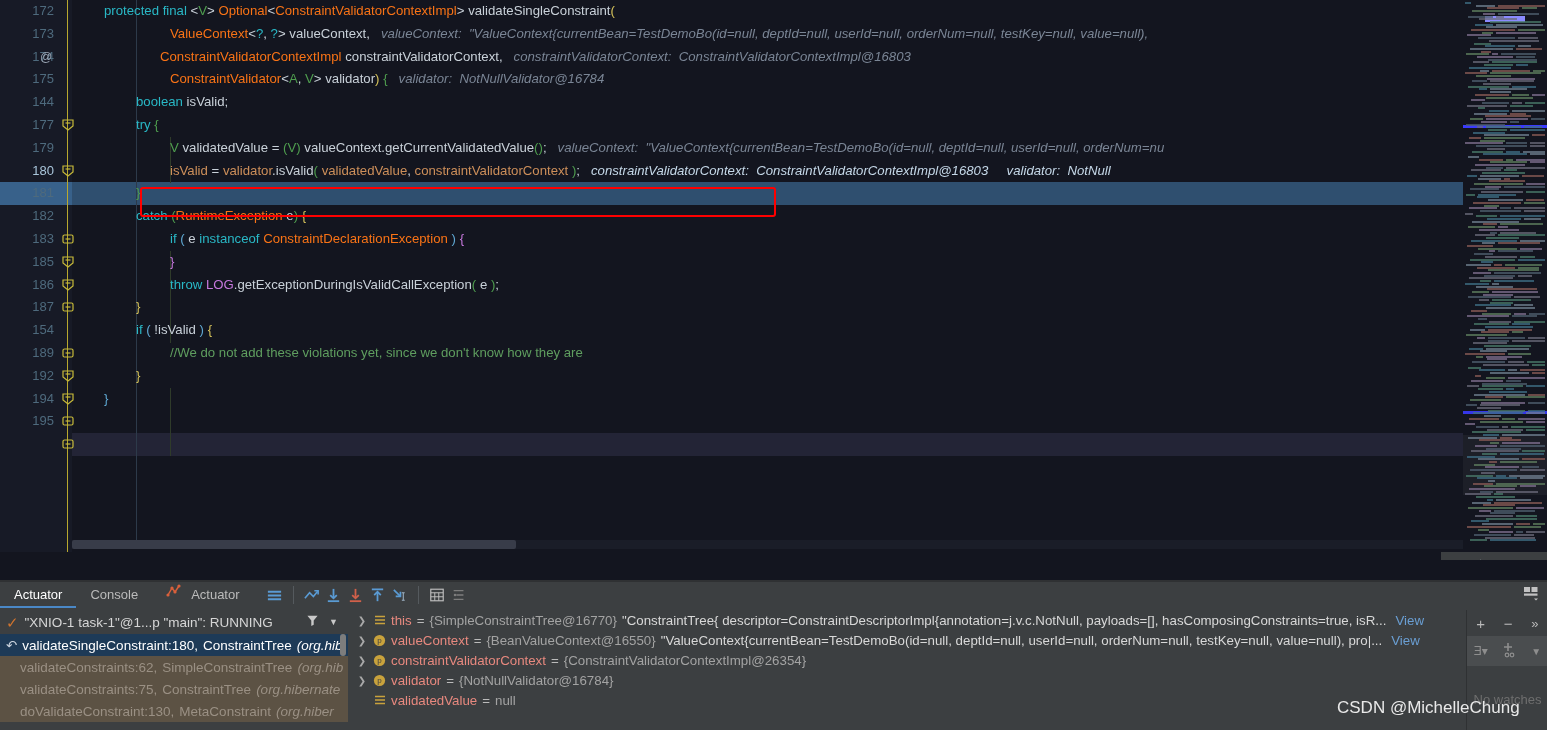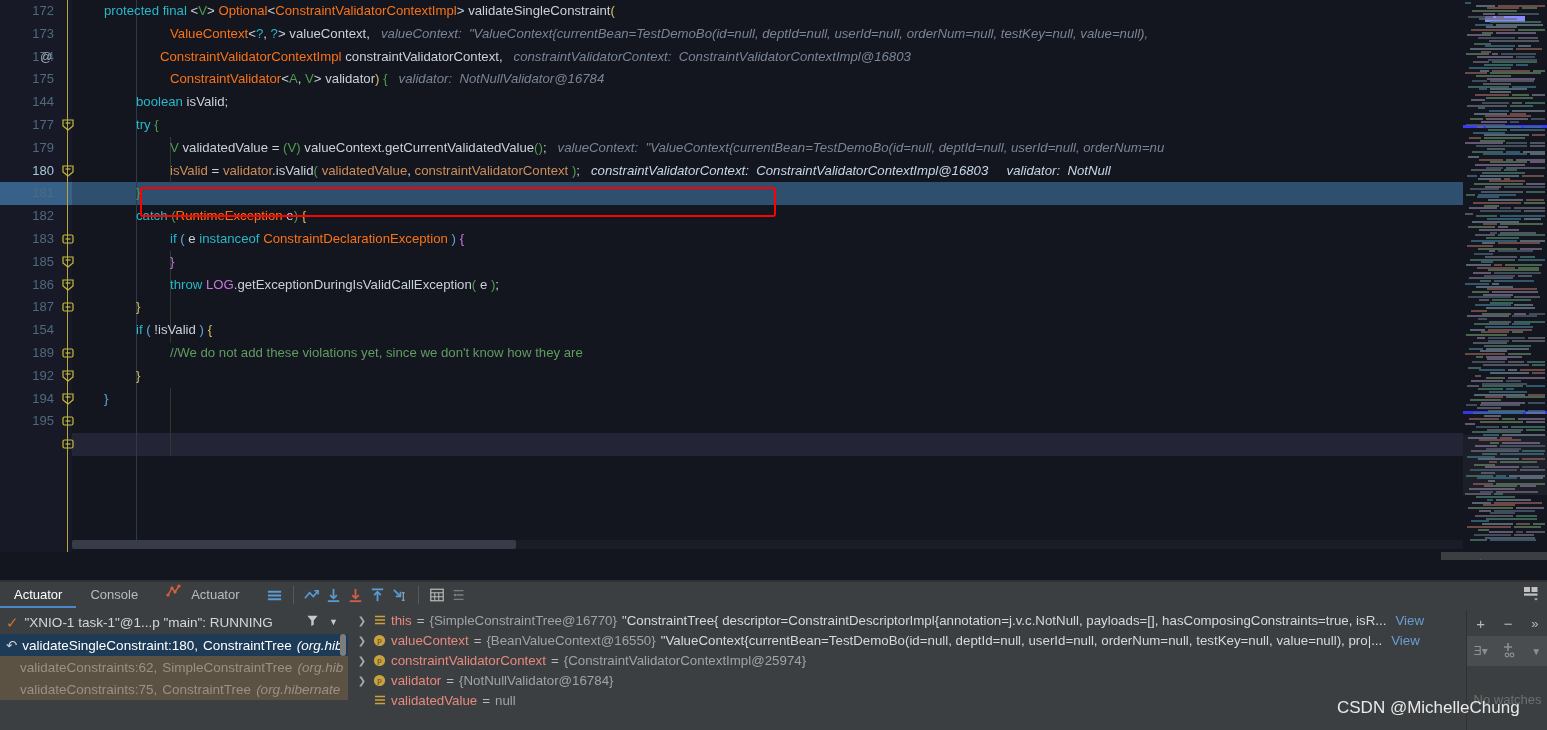--- a/index.html
+++ b/index.html
@@ -865,20 +865,25 @@
         <span>SimpleConstraintTree</span>
         <span class="frame-pkg">(org.hib</span>
       </div>
 
       <div class="frame-row lib" style="padding-left:20px;">
         <span>validateConstraints:75,</span>
         <span>ConstraintTree</span>
         <span class="frame-pkg">(org.hibernate</span>
       </div>
 
+      <div class="frame-row lib" style="padding-left:20px;">
+        <span>doValidateConstraint:130,</span>
+        <span>MetaConstraint</span>
+        <span class="frame-pkg">(org.hiber</span>
+      </div>
 
       <div class="frames-scroll"></div>
     </div>
 
     <div class="vars">
 
       <div class="var-row">
         <span class="chev">❯</span>
         <span class="vico">
           <svg width="12" height="12" viewBox="0 0 12 12">
@@ -910,21 +915,21 @@
       <div class="var-row">
         <span class="chev">❯</span>
         <span class="vico">
           <svg width="13" height="13" viewBox="0 0 13 13">
               <circle cx="6.5" cy="6.5" r="5.6" fill="#c9a23c"></circle>
               <text x="6.5" y="9.4" font-size="8" font-family="Liberation Sans, sans-serif" fill="#3c3f41" text-anchor="middle">p</text>
             </svg>
         </span>
         <span class="vname">constraintValidatorContext</span>
         <span class="veq">=</span>
-        <span class="vval">{ConstraintValidatorContextImpl@25974}</span>
+        <span class="vval">{ConstraintValidatorContextImpl@26354}</span>
       </div>
 
       <div class="var-row">
         <span class="chev">❯</span>
         <span class="vico">
           <svg width="13" height="13" viewBox="0 0 13 13">
               <circle cx="6.5" cy="6.5" r="5.6" fill="#c9a23c"></circle>
               <text x="6.5" y="9.4" font-size="8" font-family="Liberation Sans, sans-serif" fill="#3c3f41" text-anchor="middle">p</text>
             </svg>
         </span>

